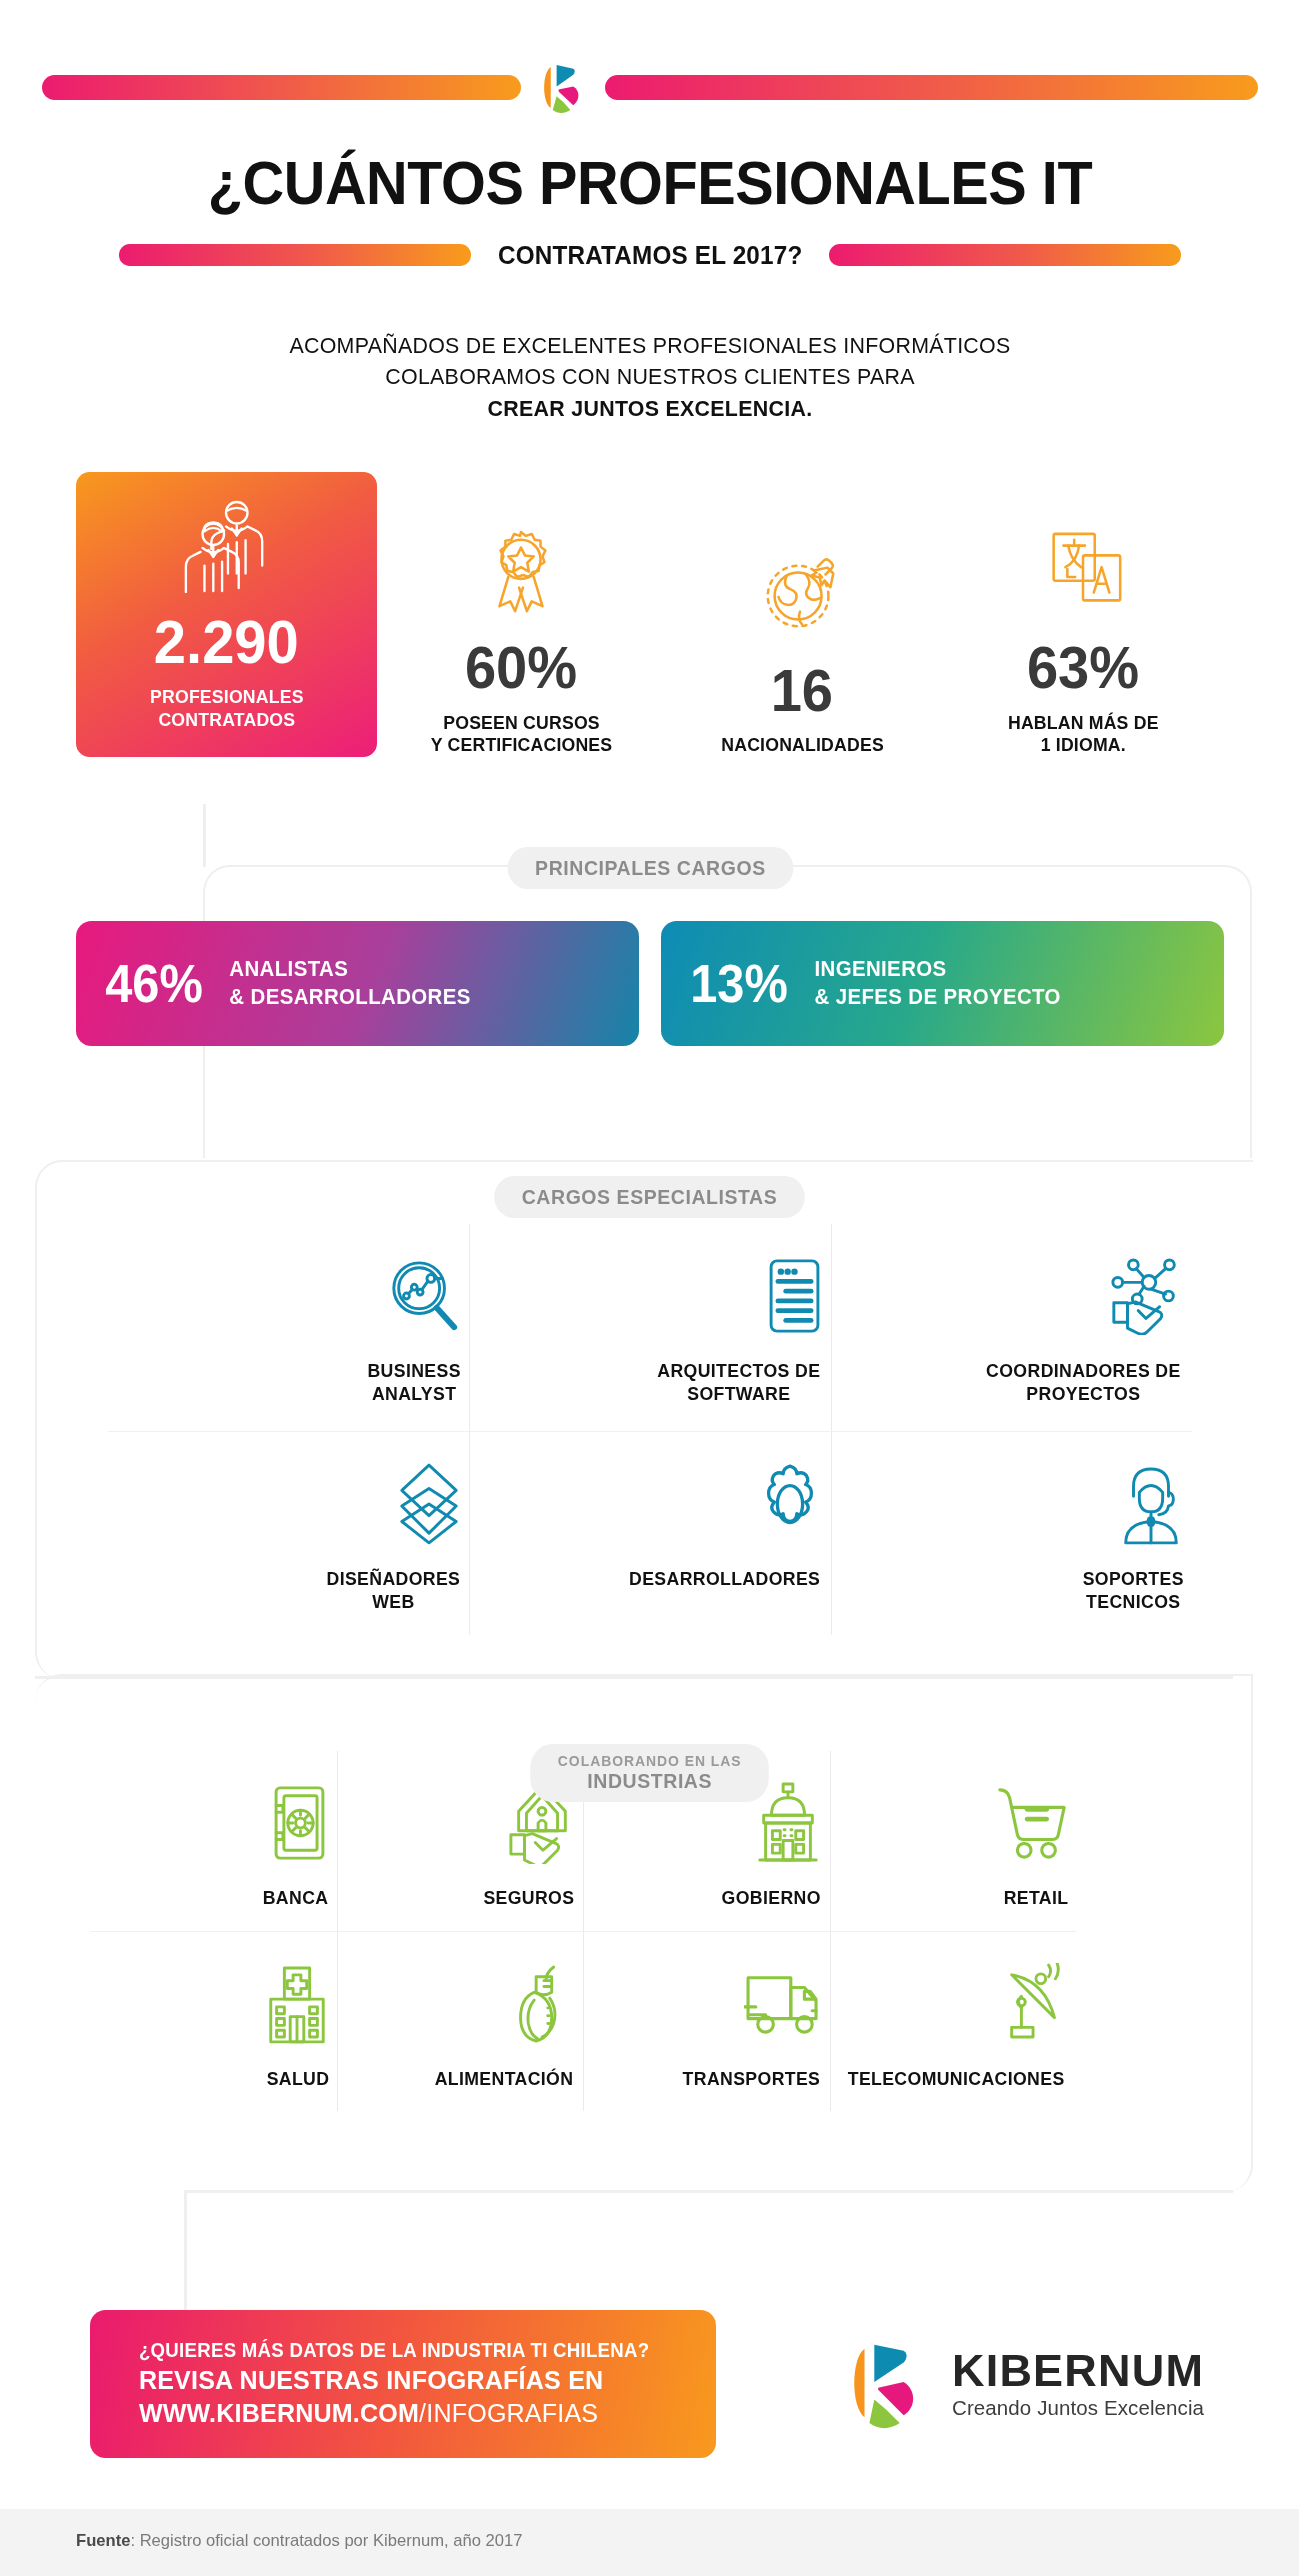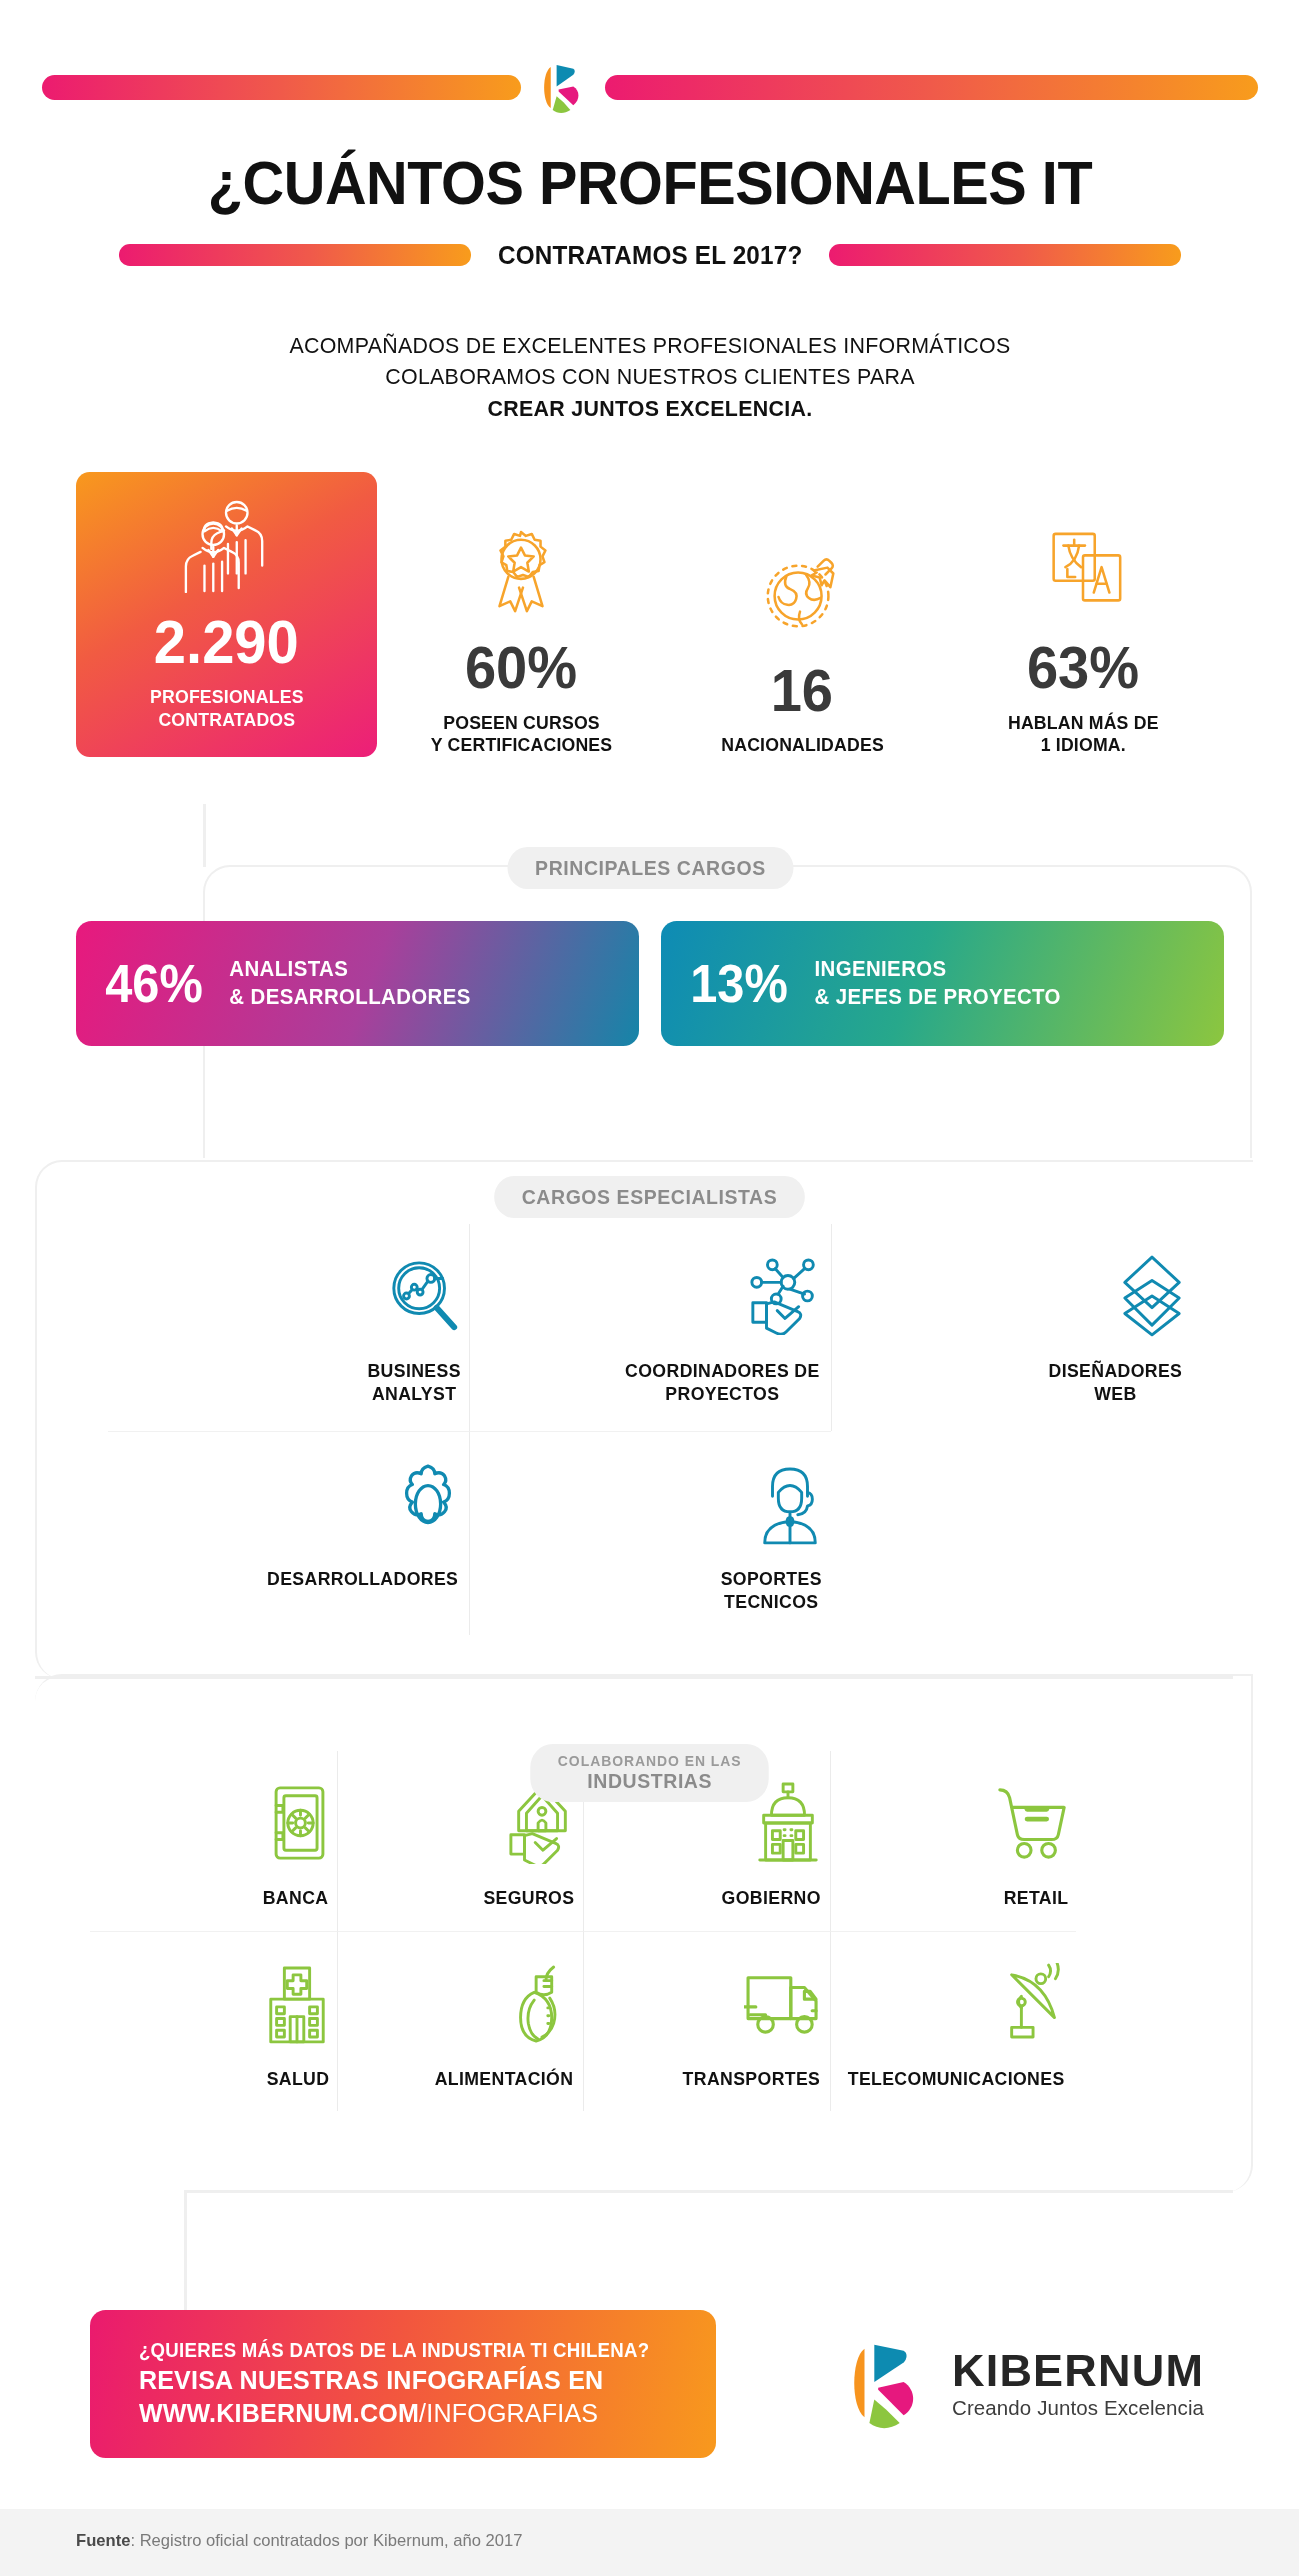--- a/index.html
+++ b/index.html
@@ -354,20 +354,39 @@
             <path d="M49 22 h8"></path>
             <path d="M51 52 l18 20" stroke-width="6"></path>
           </svg>
         </div>
         <div class="lab">
           <div>BUSINESS</div>
           <div>ANALYST</div>
         </div>
       </div>
 
+      <div class="gcell">
+        <div class="ico">
+          <svg width="61" height="78" viewBox="0 0 62 80" fill="none" stroke="#108ab1" stroke-width="3" stroke-linecap="round" stroke-linejoin="round">
+            <rect x="7" y="4" width="48" height="72" rx="6"></rect>
+            <circle cx="17" cy="15" r="1.8" fill="#108ab1"></circle>
+              <circle cx="24" cy="15" r="1.8" fill="#108ab1"></circle>
+              <circle cx="31" cy="15" r="1.8" fill="#108ab1"></circle>
+            <path d="M14 25 h34" stroke-width="5"></path>
+            <path d="M22 35 h26" stroke-width="5"></path>
+            <path d="M14 45 h34" stroke-width="5"></path>
+            <path d="M14 55 h34" stroke-width="5"></path>
+            <path d="M22 65 h26" stroke-width="5"></path>
+          </svg>
+        </div>
+        <div class="lab">
+          <div>ARQUITECTOS DE</div>
+          <div>SOFTWARE</div>
+        </div>
+      </div>
 
       <div class="gcell">
         <div class="ico">
           <svg width="78" height="78" viewBox="0 0 80 80" fill="none" stroke="#108ab1" stroke-width="3" stroke-linecap="round" stroke-linejoin="round">
             <circle cx="42" cy="26" r="7"></circle>
             <circle cx="26" cy="8" r="5"></circle>
               <circle cx="63" cy="8" r="5"></circle>
             <circle cx="10" cy="26" r="5"></circle>
               <circle cx="30" cy="43" r="5"></circle>
               <circle cx="62" cy="40" r="5"></circle>

